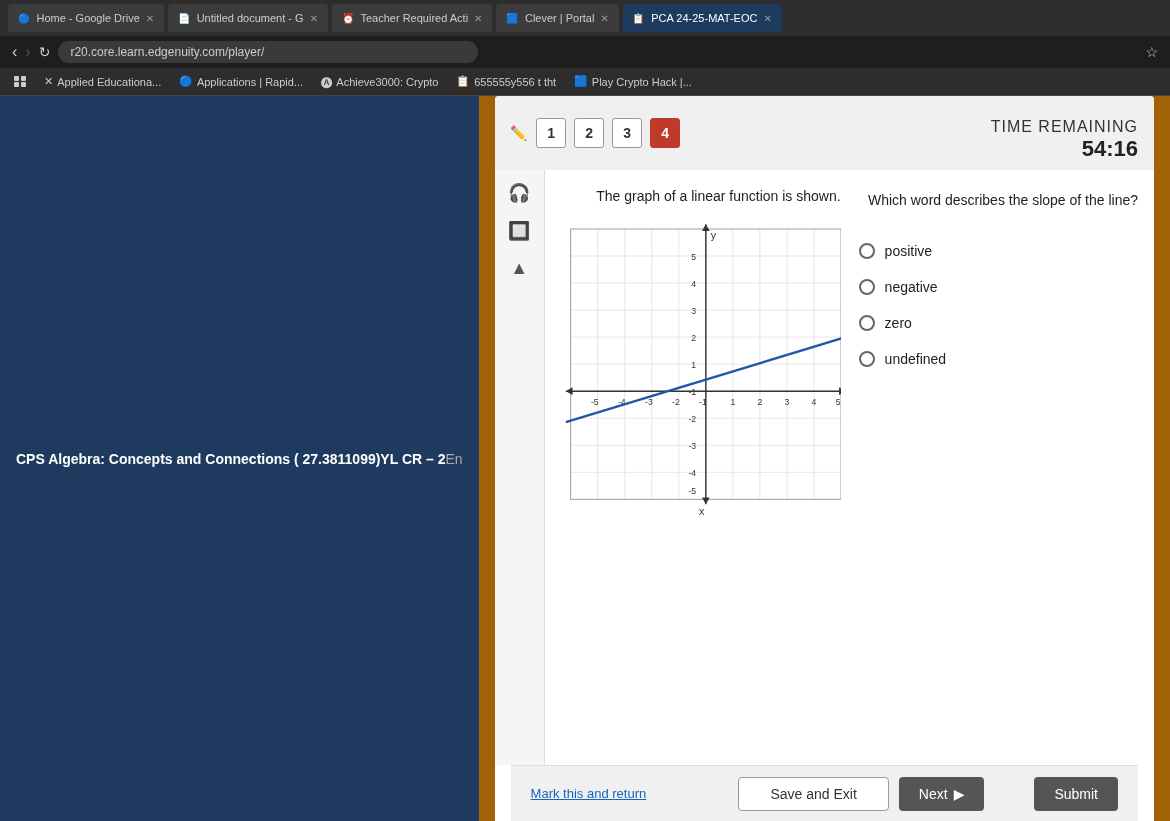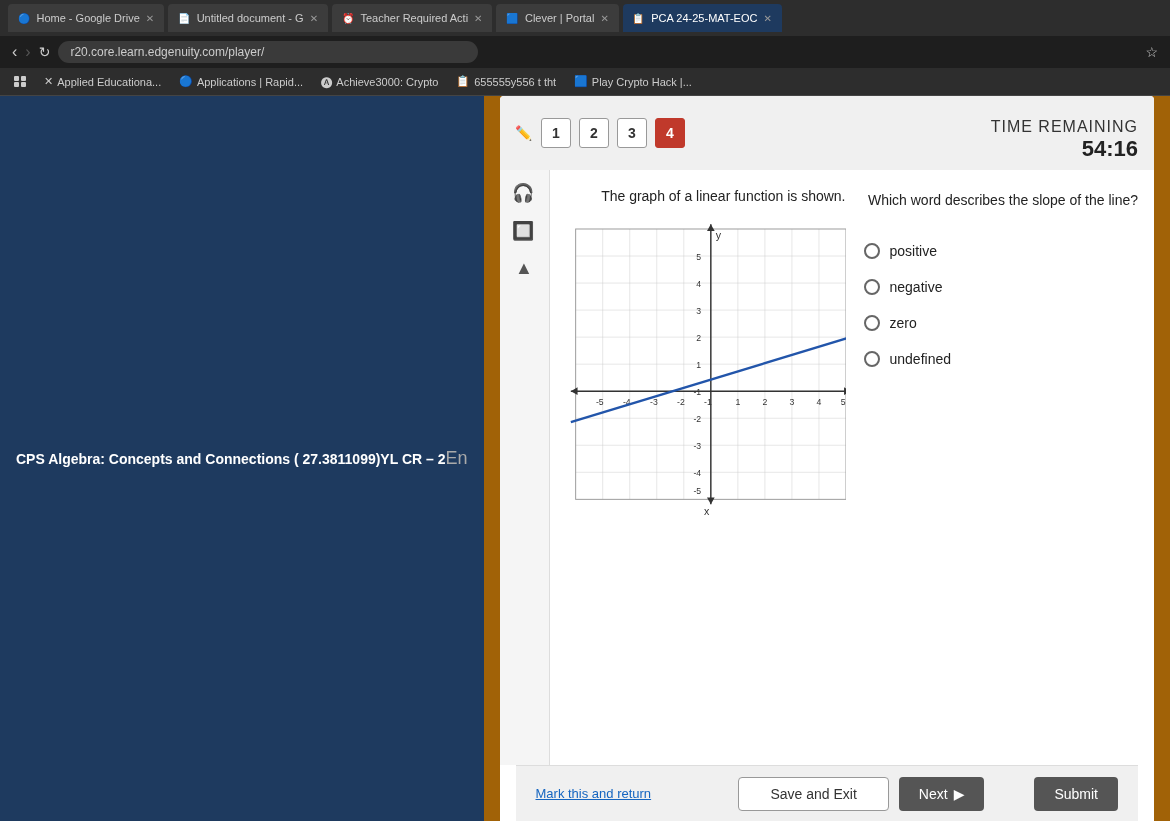--- a/index.html
+++ b/index.html
@@ -113,21 +113,21 @@
       align-items: center;
       justify-content: space-between;
     }
     .course-title {
       color: #fff;
       font-size: 14px;
       font-weight: bold;
     }
     .en-button {
       color: #aaa;
-      font-size: 18px;
+      font-size: 14px;
       background: transparent;
       border: none;
       cursor: pointer;
     }
 
     
     .question-area {
       background: #fff;
       margin: 0 16px 0 16px;
       flex: 1;

